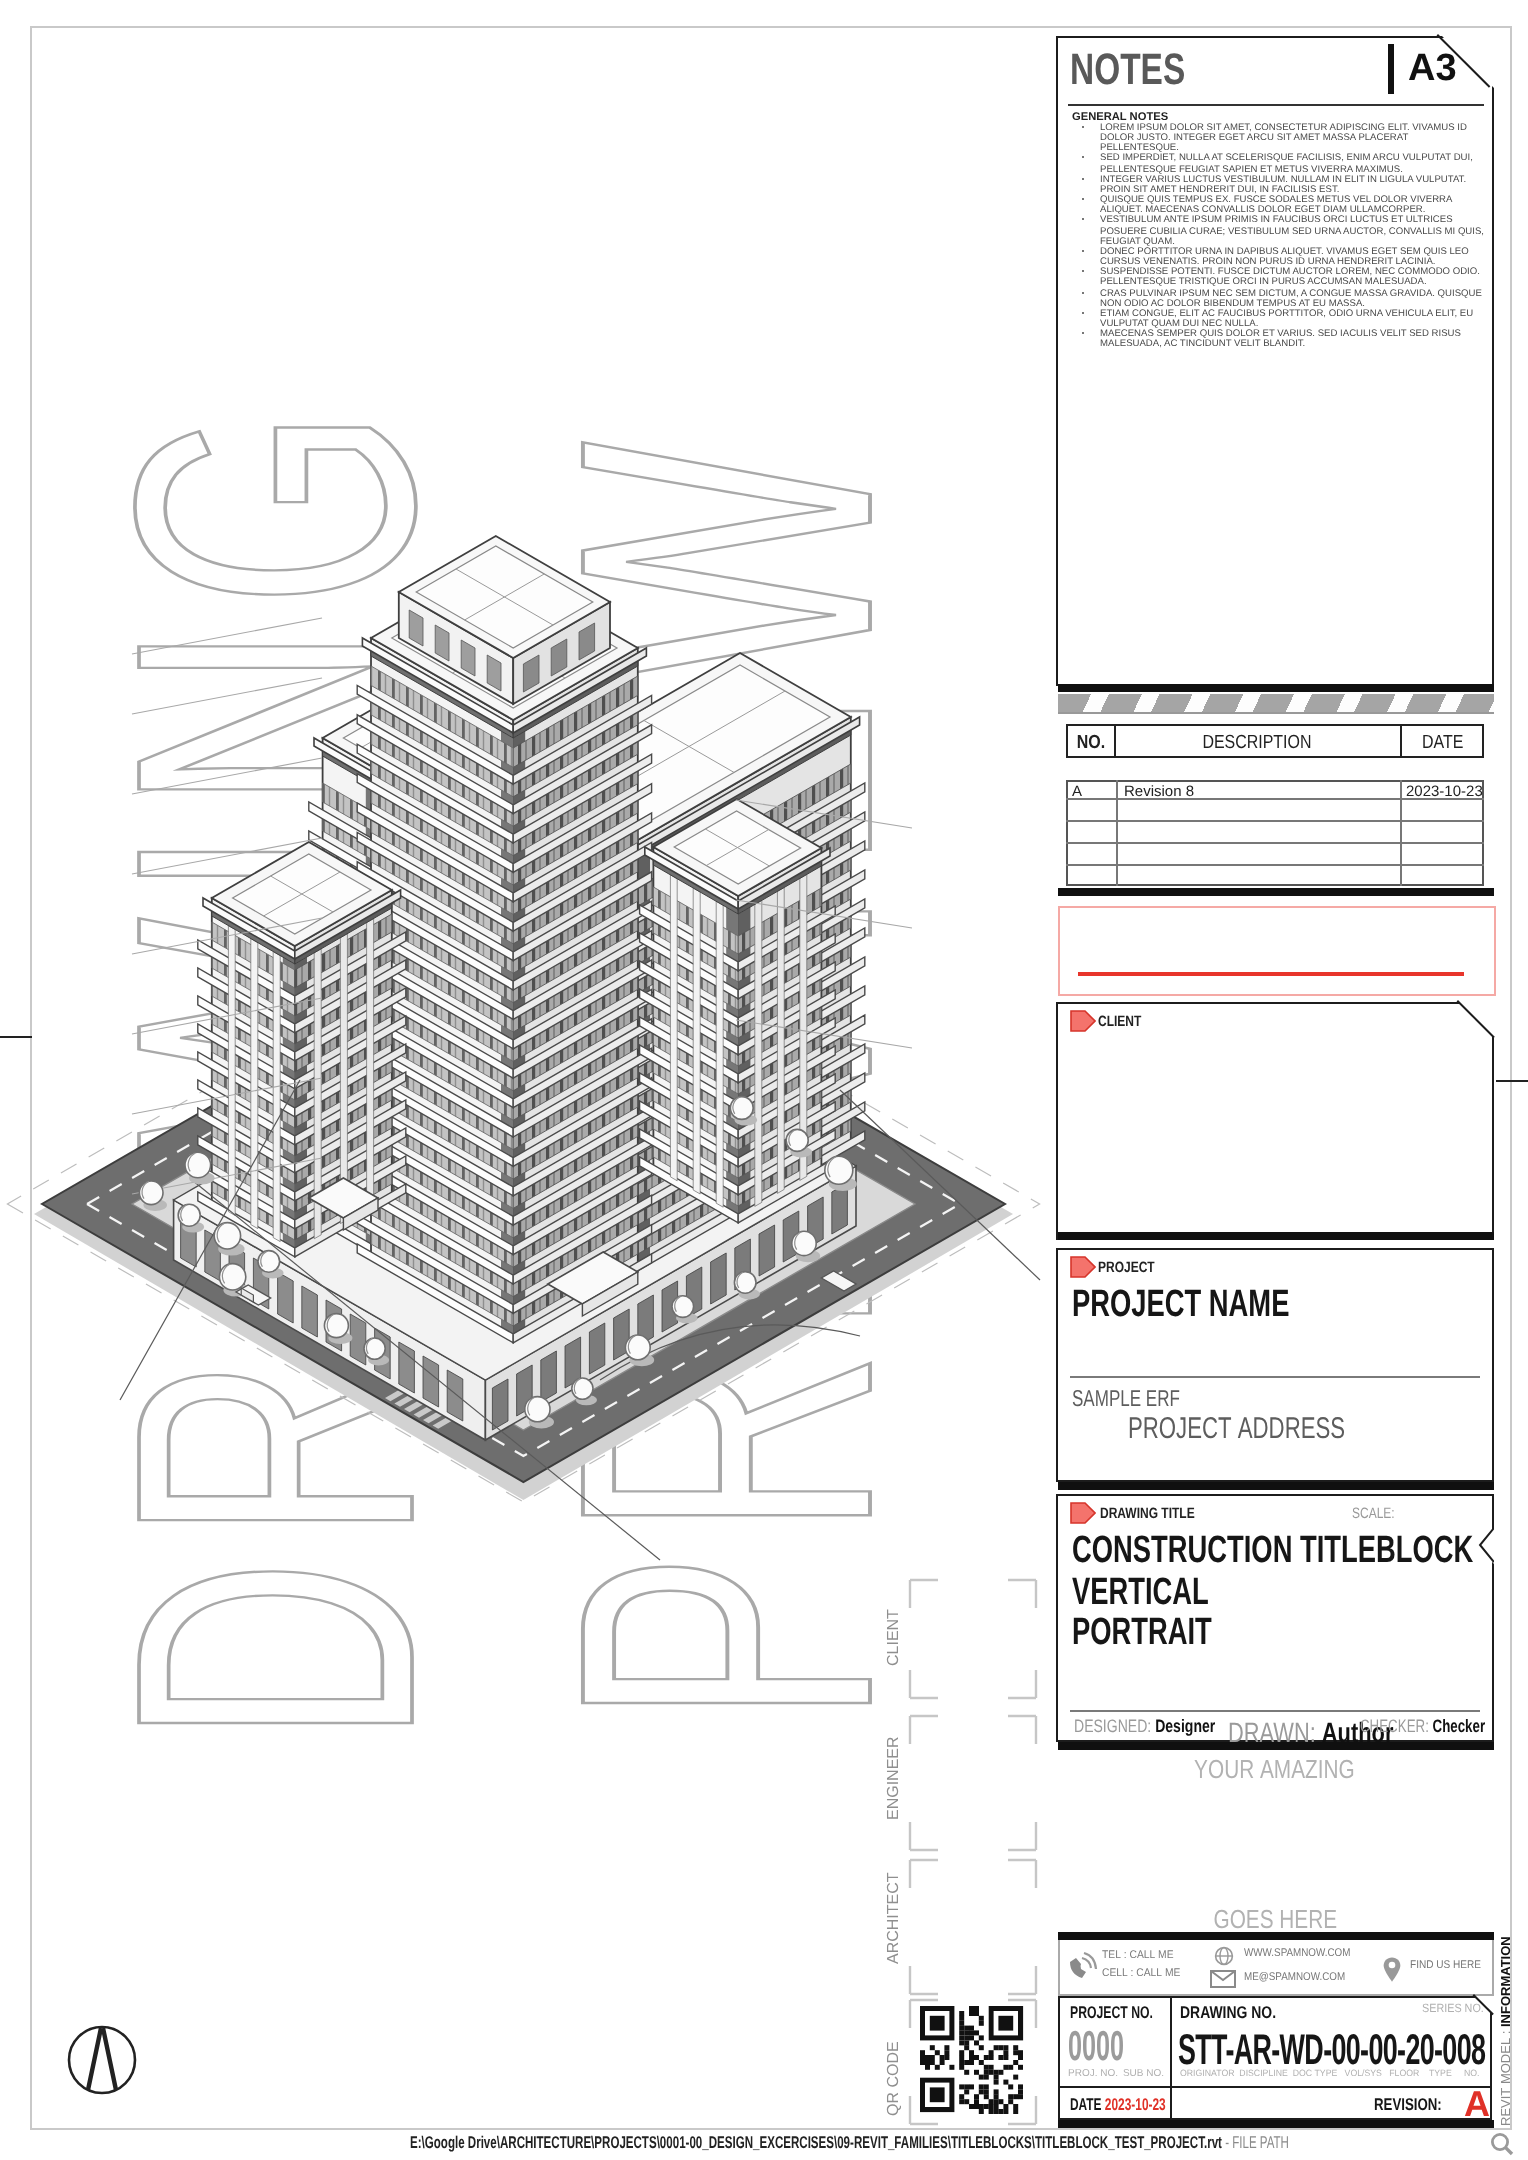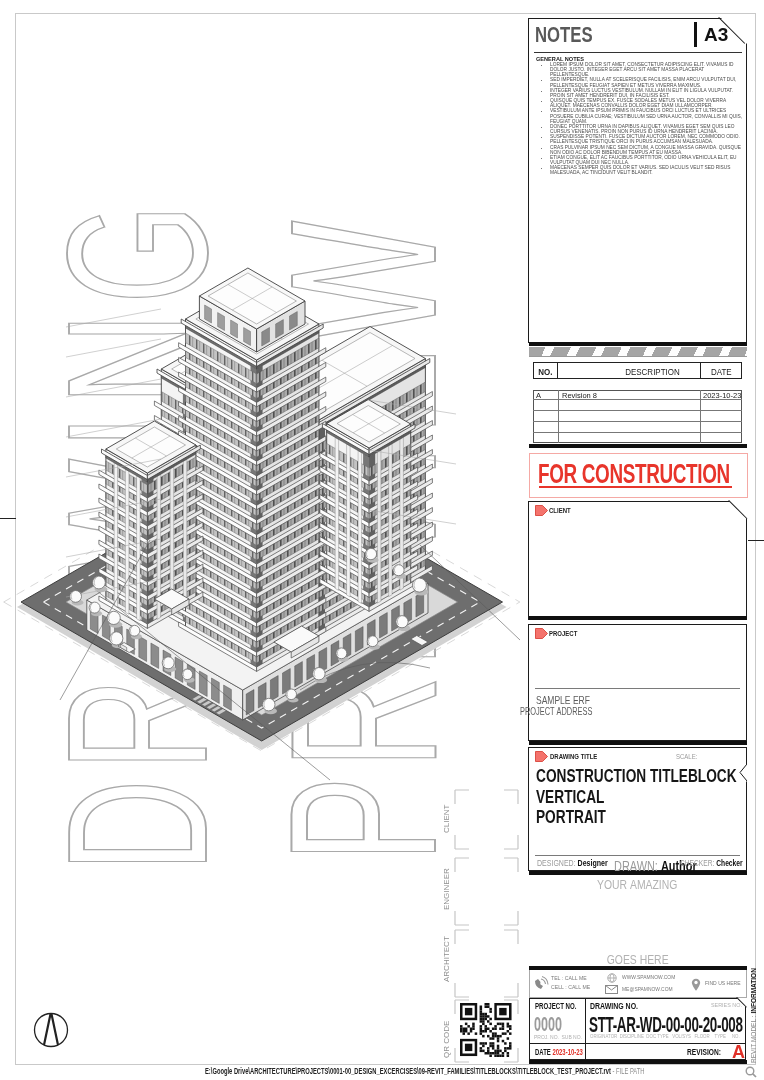--- a/index.html
+++ b/index.html
@@ -588,40 +588,39 @@
 
 <div class="panel" style="top:357px;height:86px;border:none;"></div>
 
 <div class="abs" style="left:533px;top:362px;width:209px;height:17px;border:1px solid #222;box-sizing:border-box;"></div>
 
 <div class="abs" style="left:557px;top:362px;width:1px;height:17px;background:#222;"></div>
 
 <div class="abs" style="left:700px;top:362px;width:1px;height:17px;background:#222;"></div>
 
 <div class="abs" style="left:533px;top:366px;width:24px;text-align:center;font-size:9.5px;font-weight:bold;color:#222;"><span style="display:inline-block;transform:scaleX(0.84);">NO.</span></div>
-<div class="abs" style="left:557px;top:366px;width:143px;text-align:center;font-size:9.5px;color:#222;padding-left:24px;"><span style="display:inline-block;transform:scaleX(0.84);">DESCRIPTION</span></div>
+<div class="abs" style="left:557px;top:366px;width:143px;text-align:center;font-size:9.5px;color:#222;"><span style="display:inline-block;transform:scaleX(0.84);">DESCRIPTION</span></div>
 <div class="abs" style="left:700px;top:366px;width:42px;text-align:center;font-size:9.5px;color:#222;"><span style="display:inline-block;transform:scaleX(0.84);">DATE</span></div>
 
 <div class="abs" style="left:533px;top:390px;width:209px;height:53px;border:1px solid #555;box-sizing:border-box;"></div>
 <div class="abs" style="left:558px;top:390px;width:1px;height:53px;background:#777;"></div>
 <div class="abs" style="left:700px;top:390px;width:1px;height:53px;background:#777;"></div>
 <div class="abs" style="left:533px;top:399px;width:209px;height:1px;background:#777;"></div>
 <div class="abs" style="left:533px;top:410px;width:209px;height:1px;background:#777;"></div>
 <div class="abs" style="left:533px;top:421px;width:209px;height:1px;background:#777;"></div>
 <div class="abs" style="left:533px;top:432px;width:209px;height:1px;background:#777;"></div>
 
 <div class="abs" style="left:536px;top:391px;font-size:7.5px;color:#222;">A</div>
 <div class="abs" style="left:562px;top:391px;font-size:7.5px;color:#222;">Revision 8</div>
 <div class="abs" style="left:703px;top:391px;font-size:7.5px;color:#222;">2023-10-23</div>
 
 <div class="bar" style="top:444px;"></div>
 
 <div class="abs" style="left:529px;top:453px;width:217px;height:43px;border:1px solid #f5a9a5;background:#fff;"></div>
 
-<div class="abs" style="left:538px;top:459px;width:200px;font-size:27px;font-weight:bold;color:#e8352b;"><span class="sqz" style="transform:scaleX(0.70);letter-spacing:-0.5px;">FOR&nbsp;CONSTRUCTION</span></div>
 
 <div class="abs" style="left:539px;top:486px;width:193px;height:2.4px;background:#e8352b;"></div>
 
 <div class="panel" style="top:501px;height:119px;clip-path:polygon(0 0,calc(100% - 18px) 0,100% 18px,100% 100%,0 100%);"></div>
 
 <div class="abs" style="left:729px;top:500px;width:26px;height:1px;background:#1c1c1c;transform:rotate(45deg);transform-origin:0 0;"></div>
 
 <svg class="redarrow" style="left:535px;top:505px;" viewBox="0 0 13 11">
       <path d="M0.5 0.5 L7.5 0.5 L12.5 5.5 L7.5 10.5 L0.5 10.5 Z" fill="#f4736c" stroke="#d6352b" stroke-width="0.8"></path>
     </svg>
@@ -632,27 +631,28 @@
 <div class="bar" style="top:616px;"></div>
 
 <div class="panel" style="top:624px;height:117px;"></div>
 
 <svg class="redarrow" style="left:535px;top:628px;" viewBox="0 0 13 11">
       <path d="M0.5 0.5 L7.5 0.5 L12.5 5.5 L7.5 10.5 L0.5 10.5 Z" fill="#f4736c" stroke="#d6352b" stroke-width="0.8"></path>
     </svg>
 
 <div class="abs" style="left:549px;top:629px;font-size:7.5px;font-weight:bold;color:#222;"><span class="sqz" style="transform:scaleX(0.8);">PROJECT</span></div>
 
+<div class="abs" style="left:536px;top:642px;font-size:19px;font-weight:bold;color:#161616;"><span class="sqz" style="transform:scaleX(0.72);">PROJECT&nbsp;NAME</span></div>
 
 
 <div class="abs" style="left:535px;top:688px;width:205px;height:1px;background:#7a7a7a;"></div>
 
 <div class="abs" style="left:536px;top:694px;font-size:11.5px;color:#5d5d5d;"><span class="sqz" style="transform:scaleX(0.74);">SAMPLE&nbsp;ERF</span></div>
 
-<div class="abs" style="left:520px;top:706px;font-size:10px;color:#5d5d5d;"><span class="sqz" style="transform:scaleX(0.74);">PROJECT&nbsp;ADDRESS</span></div>
+<div class="abs" style="left:564px;top:706px;font-size:15px;color:#5d5d5d;"><span class="sqz" style="transform:scaleX(0.74);">PROJECT&nbsp;ADDRESS</span></div>
 
 <div class="bar" style="top:741px;"></div>
 
 <div class="panel" style="top:747px;height:124px;clip-path:polygon(0 0,100% 0,100% 17px,calc(100% - 8px) 26px,100% 35px,100% 100%,0 100%);"></div>
 
 <svg class="abs" style="left:739px;top:764px;" width="8" height="18" viewBox="0 0 8 18">
       <path d="M8 0 L1 8.5 L8 17" fill="#fff" stroke="#1c1c1c" stroke-width="1"></path>
     </svg>
 
 <svg class="redarrow" style="left:535px;top:751px;" viewBox="0 0 13 11">

